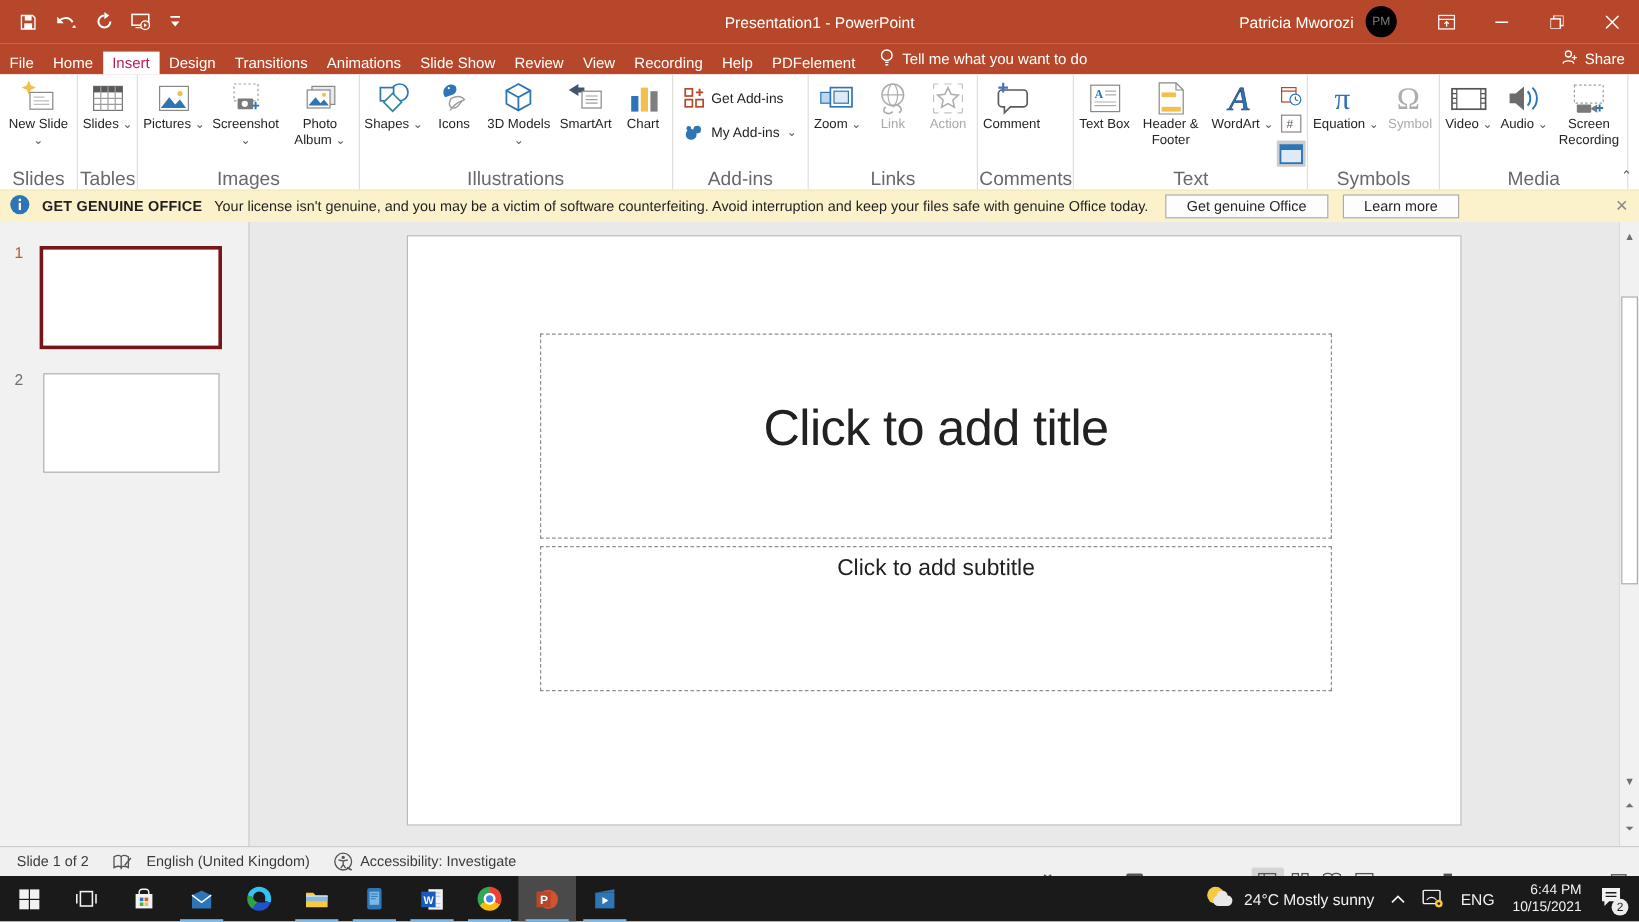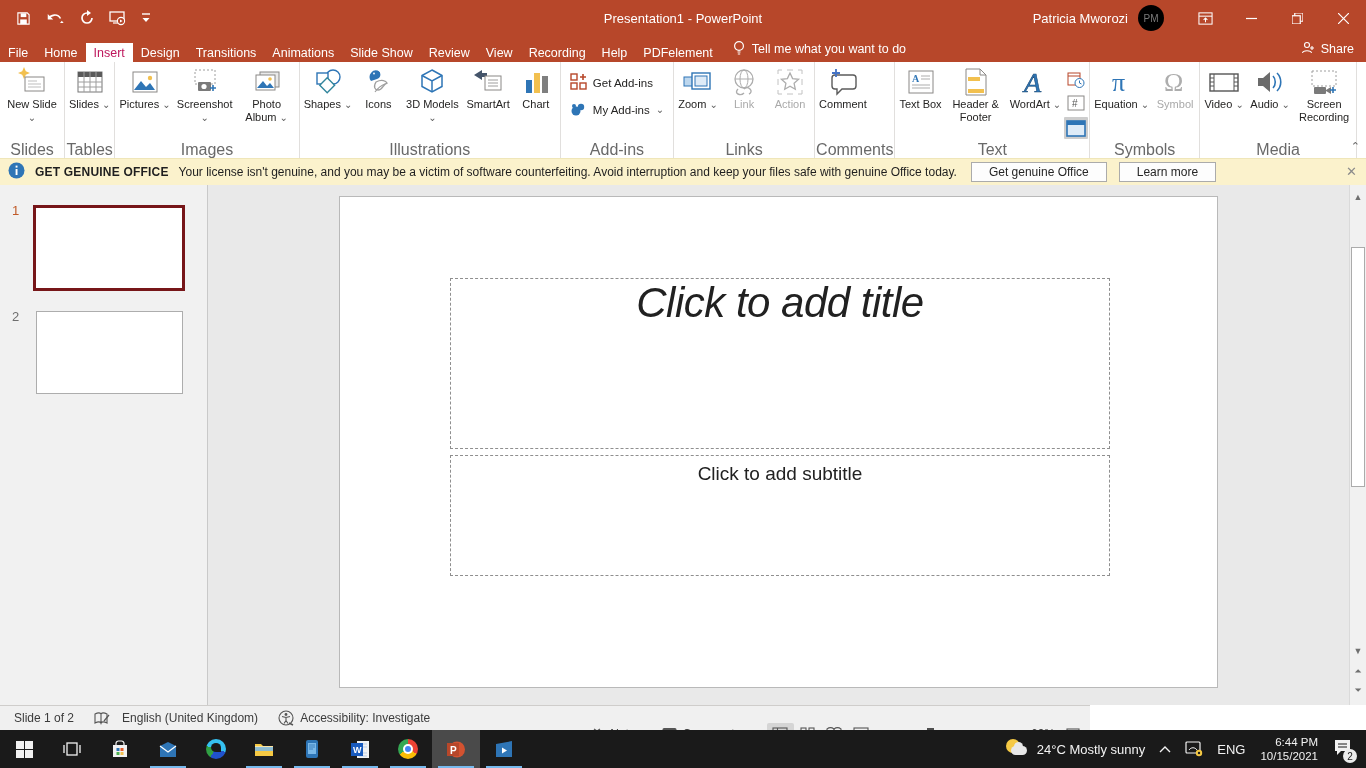--- a/index.html
+++ b/index.html
@@ -50,31 +50,31 @@
 
   
   #workarea { position:absolute; left:0; top:185px; width:1366px; height:520px; background:#E9E9E9; }
   #thumbpanel { position:absolute; left:0; top:0; width:208px; height:520px; background:#F1F1F1; border-right:1px solid #C9C9C9; }
   .thumb-num { position:absolute; font-size:13px; }
   #thumb1 { position:absolute; left:33px; top:20px; width:152px; height:86px; background:#fff; border:3px solid #771619; cursor:pointer; }
   #thumb2 { position:absolute; left:36px; top:126px; width:147px; height:83px; background:#fff; border:1px solid #ADADAD; cursor:pointer; }
 
   #canvas-slide { position:absolute; left:339px; top:11px; width:879px; height:492px; background:#fff; border:1px solid #B9B9B9; }
   .ph { position:absolute; border:1px dashed #8F8F8F; display:flex; justify-content:center; }
-  #ph-title { left:110px; top:81px; width:660px; height:171px; align-items:flex-start;font-style:italic; }
+  #ph-title { left:110px; top:81px; width:660px; height:171px; align-items:center; }
   #ph-title .ph-text { font-size:42px; font-weight:300; color:#212121; padding-bottom:14px; letter-spacing:-.5px; }
   #ph-sub { left:110px; top:258px; width:660px; height:121px; align-items:flex-start; }
   #ph-sub .ph-text { font-size:19px; color:#212121; padding-top:7px; }
 
   #vscroll { position:absolute; right:0; top:0; width:17px; height:520px; background:#F1F1F1; border-left:1px solid #DADADA; }
   .scr { position:absolute; left:0; width:16px; height:16px; display:flex; align-items:center; justify-content:center; color:#707070; font-size:9px; cursor:pointer; }
   #scr-thumb { position:absolute; left:1px; top:62px; width:14px; height:240px; background:#fff; border:1px solid #ABABAB; cursor:pointer; }
 
   
-  #statusbar { position:absolute; left:0; top:705px; width:1090px; height:25px; background:#F0F0F0; border-top:1px solid #CFCDCB; display:flex; align-items:center; font-size:12px; color:#3B3B3B; }
+  #statusbar { position:absolute; left:0; top:705px; width:1366px; height:25px; background:#F0F0F0; border-top:1px solid #CFCDCB; display:flex; align-items:center; font-size:12px; color:#3B3B3B; }
   .sb-item { display:flex; align-items:center; gap:6px; padding:0 10px; height:25px; cursor:pointer; }
   .sb-right { position:absolute; right:4px; top:16px; height:24px; display:flex; align-items:center; }
   .viewbtn { width:27px; height:22px; display:flex; align-items:center; justify-content:center; cursor:pointer; border-radius:2px; }
   .viewbtn.active { background:#D5D5D5; }
   .zoomctl { display:flex; align-items:center; gap:8px; margin:0 6px; }
   .ztrack { position:relative; width:104px; height:2px; background:#9A9A9A; }
   .ztick { position:absolute; left:50%; top:-3px; width:1px; height:8px; background:#9A9A9A; }
   .zthumb { position:absolute; left:30px; top:-5px; width:7px; height:12px; background:#4F4F4F; cursor:pointer; }
   .zminus,.zplus { font-size:14px; color:#555; cursor:pointer; }
   .zpct { font-size:12px; color:#3B3B3B; width:32px; text-align:right; }

